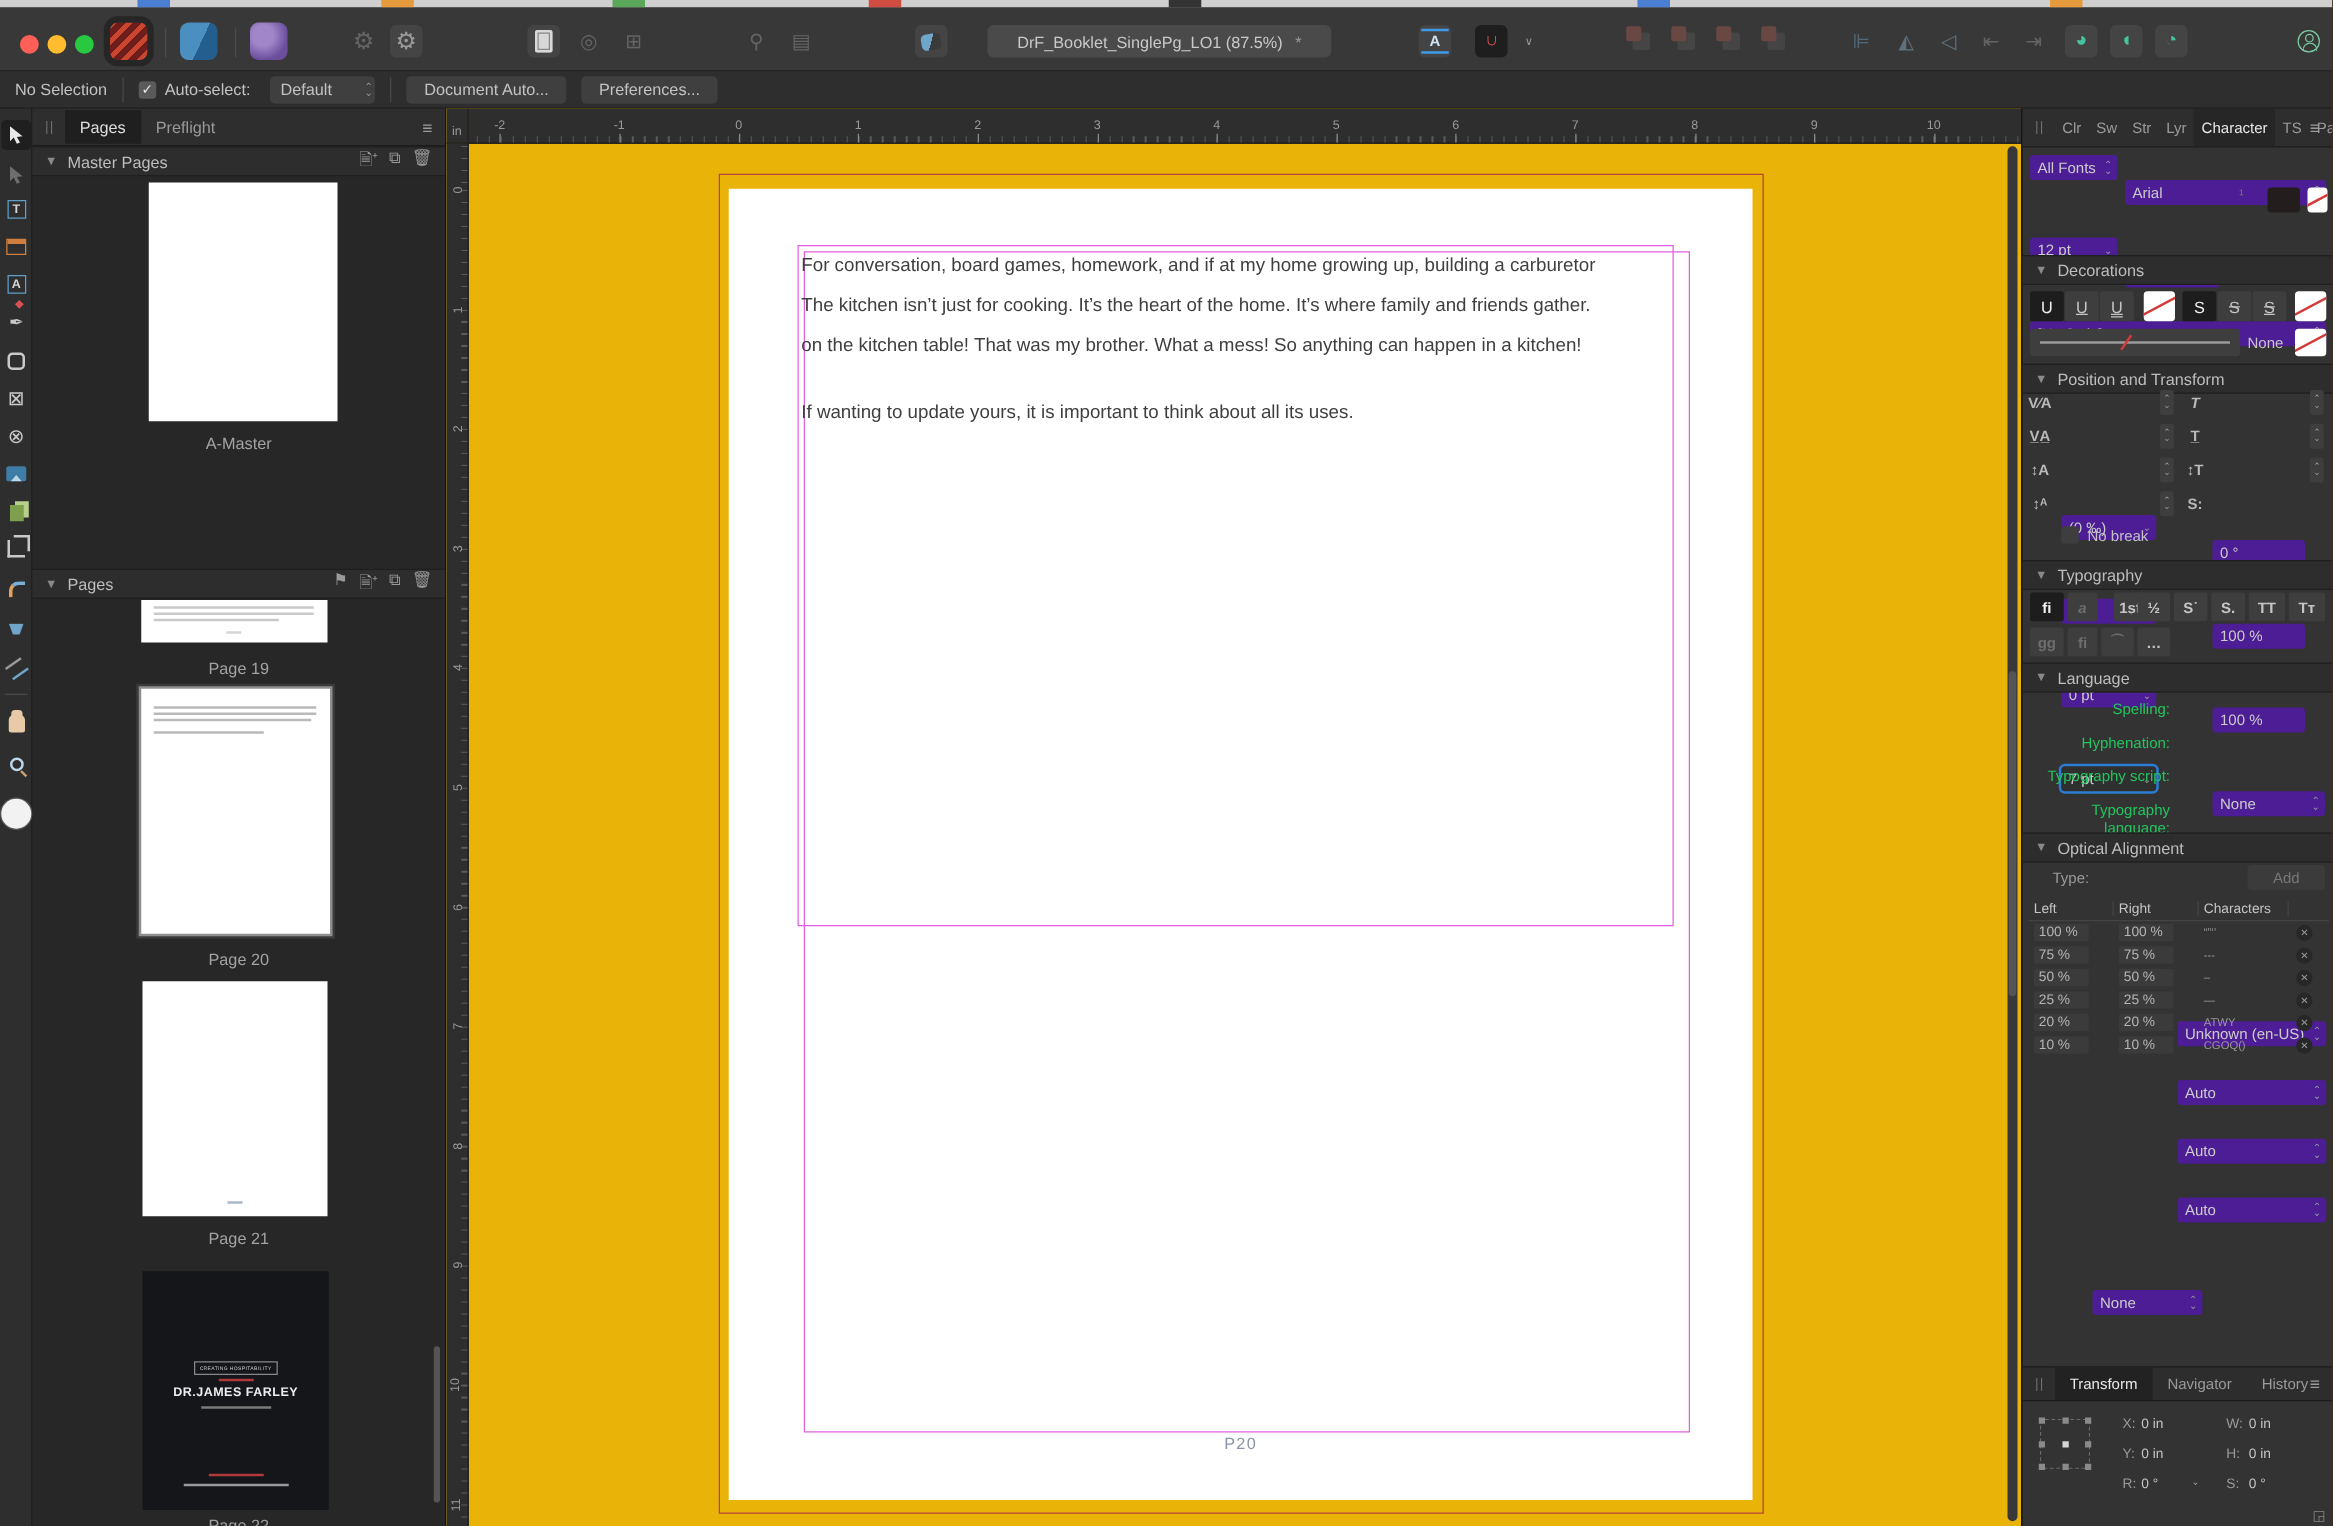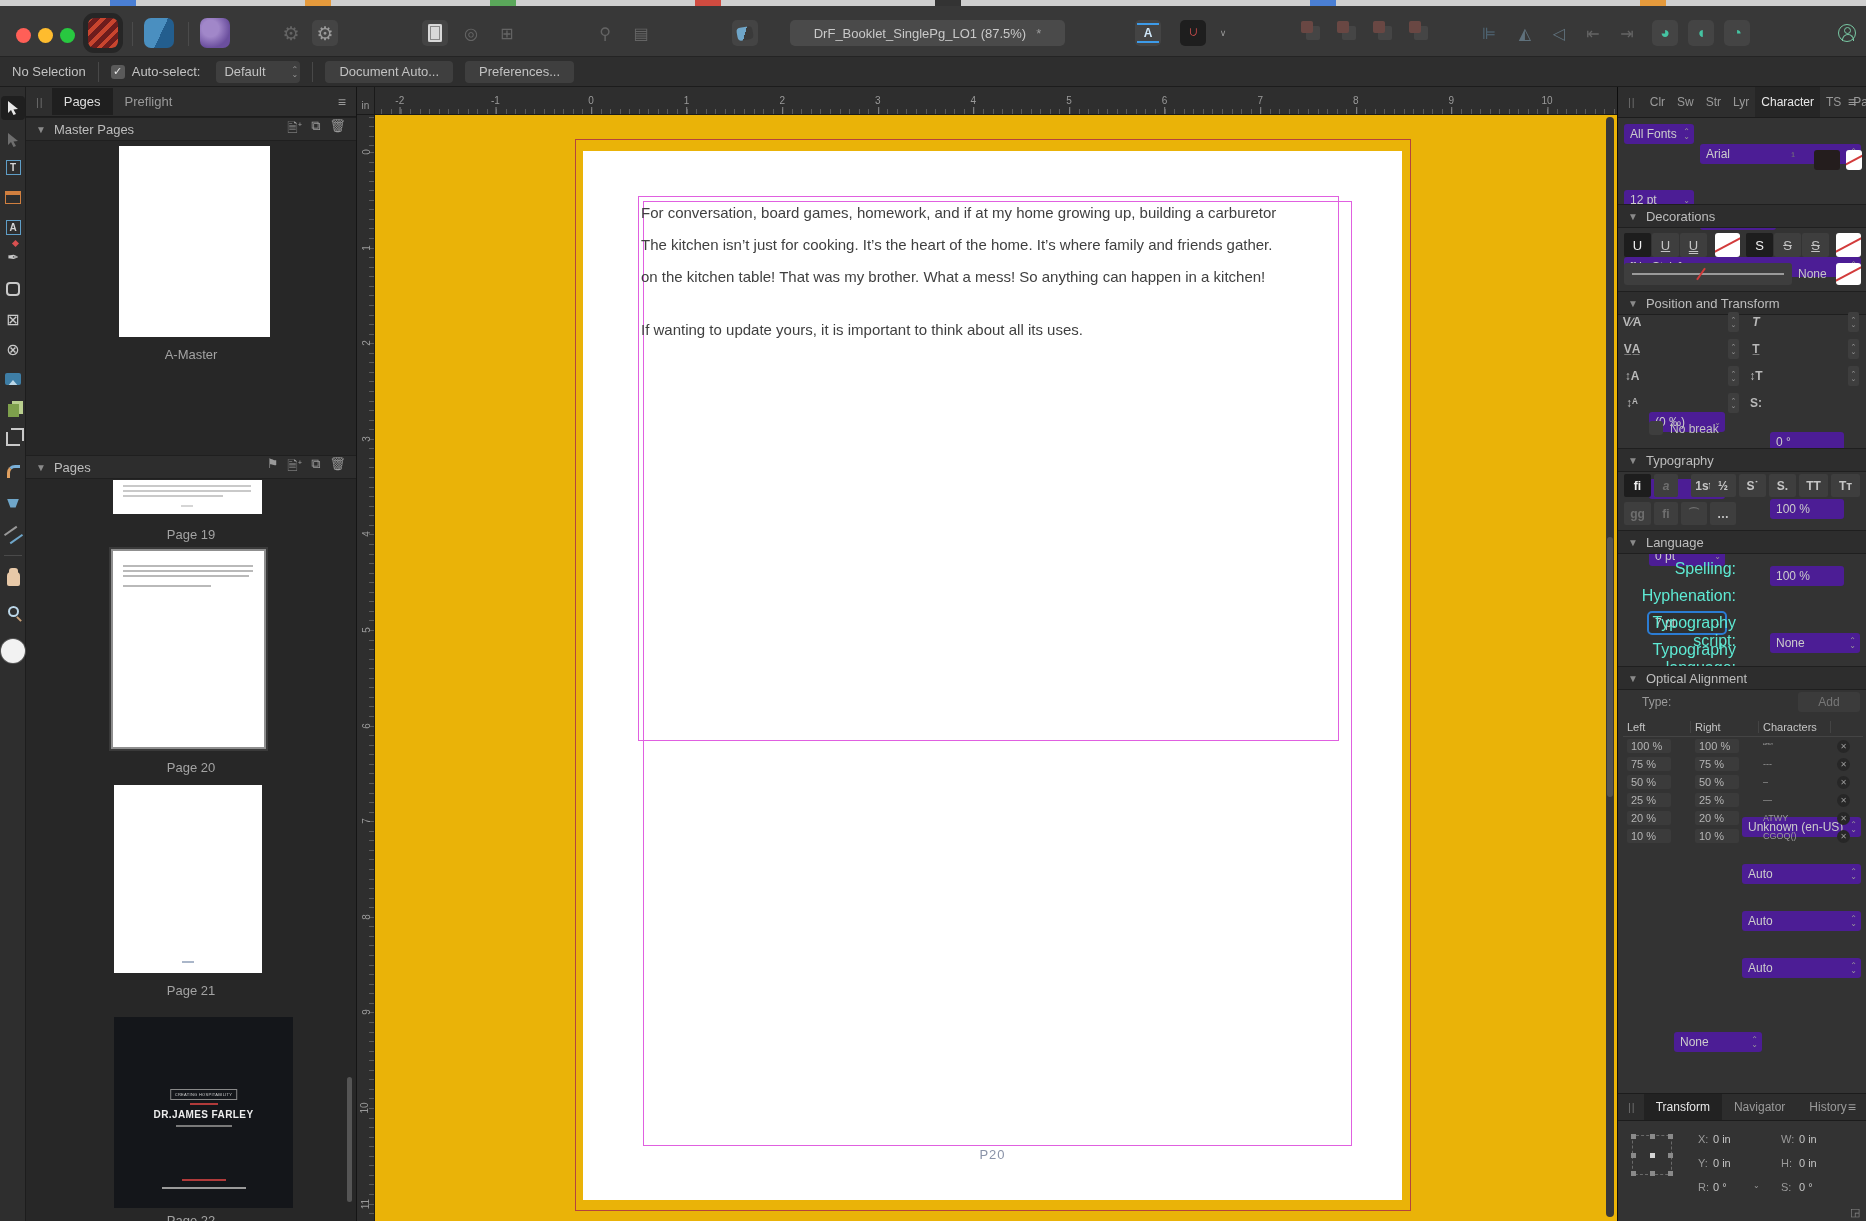--- a/index.html
+++ b/index.html
@@ -160,21 +160,21 @@
   .noneswatch::after { content:""; position:absolute; left:-20%; top:45%; width:140%; height:2px;
                        background:#d23b3b; transform:rotate(-28deg); }
   .strokeprev { position:absolute; height:22px; background:#3e3e3e; border-radius:3px; }
   .strokeprev::before { content:""; position:absolute; left:8px; top:10px; right:8px; height:1.5px; background:#9a9a9a; }
   .strokeprev::after { content:""; position:absolute; left:45%; top:4px; width:2px; height:14px;
                        background:#d23b3b; transform:rotate(35deg); }
   .typbtn { position:absolute; height:23px; background:#3e3e3e; color:#c5c5c5; display:flex; align-items:center;
             justify-content:center; font-size:12px; font-weight:bold; border-radius:2px; }
   .typbtn.on { background:#1d1d1d; color:#f0f0f0; }
   .typbtn.off { color:#6e6e6e; }
-  .langlab { position:absolute; text-align:right; color:#5eead4; font-size:16px; width:110px; }
+  .langlab { position:absolute; text-align:right; color:#22c55e; font-size:12px; width:110px; }
   .otable { position:absolute; font-size:11px; color:#b5b5b5; }
   .othead { display:flex; height:20px; align-items:center; color:#c5c5c5; border-bottom:1px solid #444; }
   .othead div { border-right:1px solid #444; padding-left:4px; }
   .otrow { display:flex; height:18px; align-items:center; }
   .otcell { padding-left:4px; display:flex; align-items:center; position:relative; }
   .otval { background:#3b3b3b; border-radius:2px; padding:1px 4px; min-width:44px; }
   .xcirc { width:13px; height:13px; border-radius:50%; background:#272727; color:#9a9a9a; font-size:8px;
            display:flex; align-items:center; justify-content:center; margin-left:6px; }
   .xcirc::before { content:"✕"; }
   #transformtabs { position:absolute; left:0; top:1006px; width:100%; height:28px; background:#2d2d2d;
@@ -389,21 +389,21 @@
       <span class="tline" style="left:10px;top:24px;width:126px"></span>
       <span class="tline" style="left:10px;top:34px;width:88px"></span>
     </div>
     <div class="thumblabel" style="top:673px">Page 20</div>
 
     <div class="thumb" style="left:88px;top:698px;width:148px;height:188px">
       <span class="tline" style="left:68px;top:176px;width:12px;background:#aab6c9;height:1.5px"></span>
     </div>
     <div class="thumblabel" style="top:896px">Page 21</div>
 
-    <div class="thumb darkthumb" style="left:88px;top:930px;width:179px;height:191px">
+    <div class="thumb darkthumb" style="left:88px;top:930px;width:149px;height:191px">
       <span class="covbadge">CREATING HOSPITABILITY</span>
       <span class="covbar" style="top:86px;width:28px;background:#b03a3a"></span>
       <span class="covtitle">DR.JAMES FARLEY</span>
       <span class="covbar" style="top:108px;width:56px;background:#7a7a7a;height:1.5px"></span>
       <span class="covbar" style="top:162px;width:44px;background:#b03a3a;height:1.5px"></span>
       <span class="covbar" style="top:170px;width:84px;background:#9a9a9a;height:1.5px"></span>
     </div>
     <div class="thumblabel" style="top:1126px">Page 22</div>
 
     <span class="vscroll" style="right:4px;top:990px;height:125px"></span>

